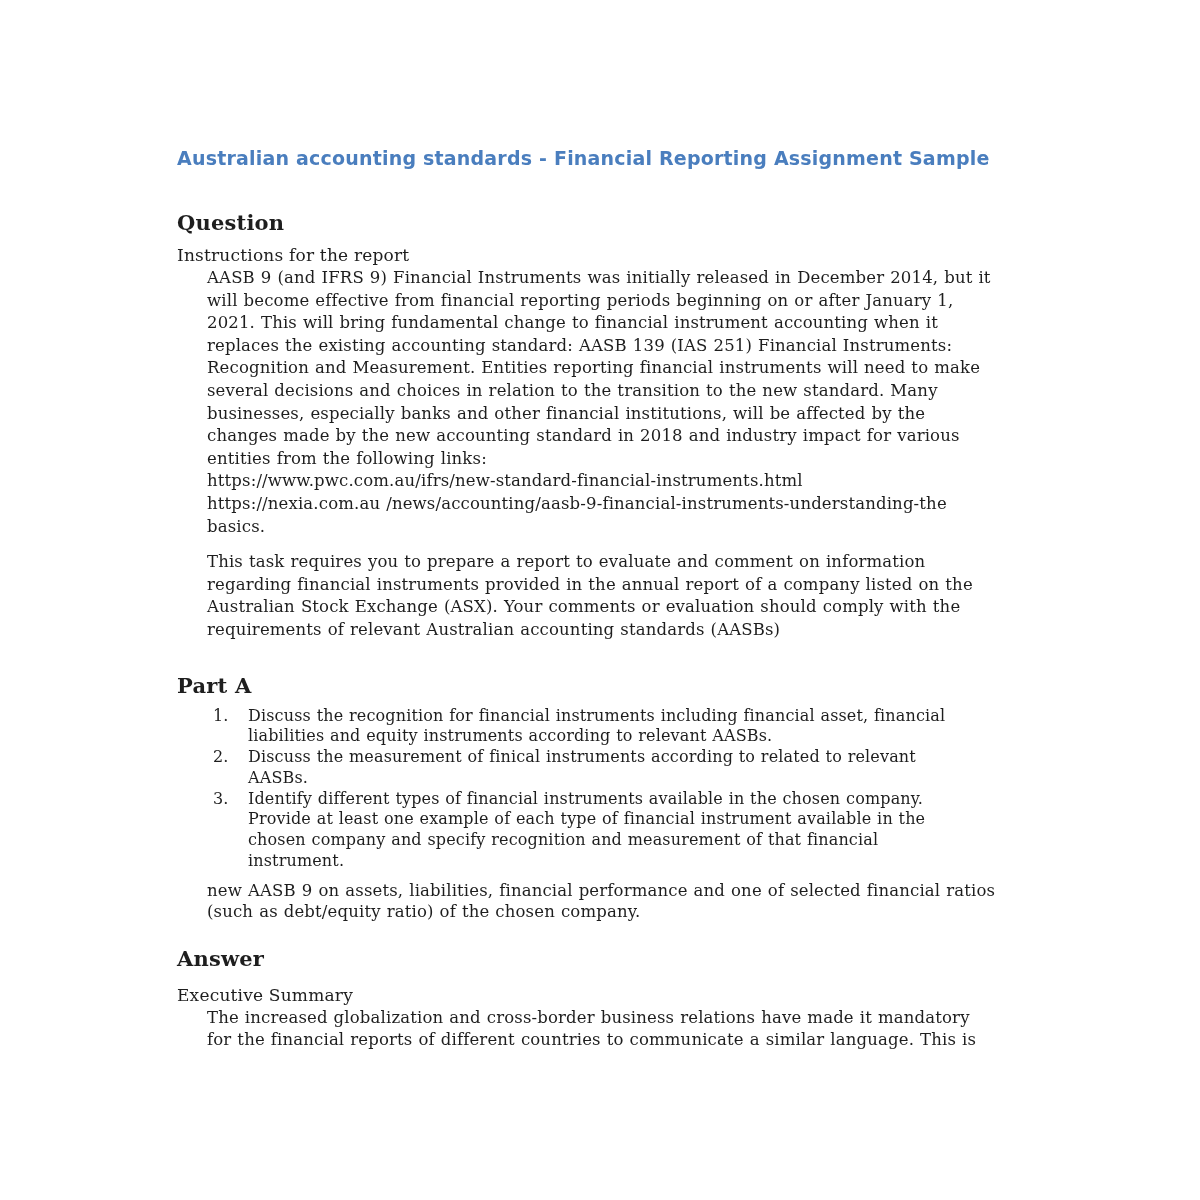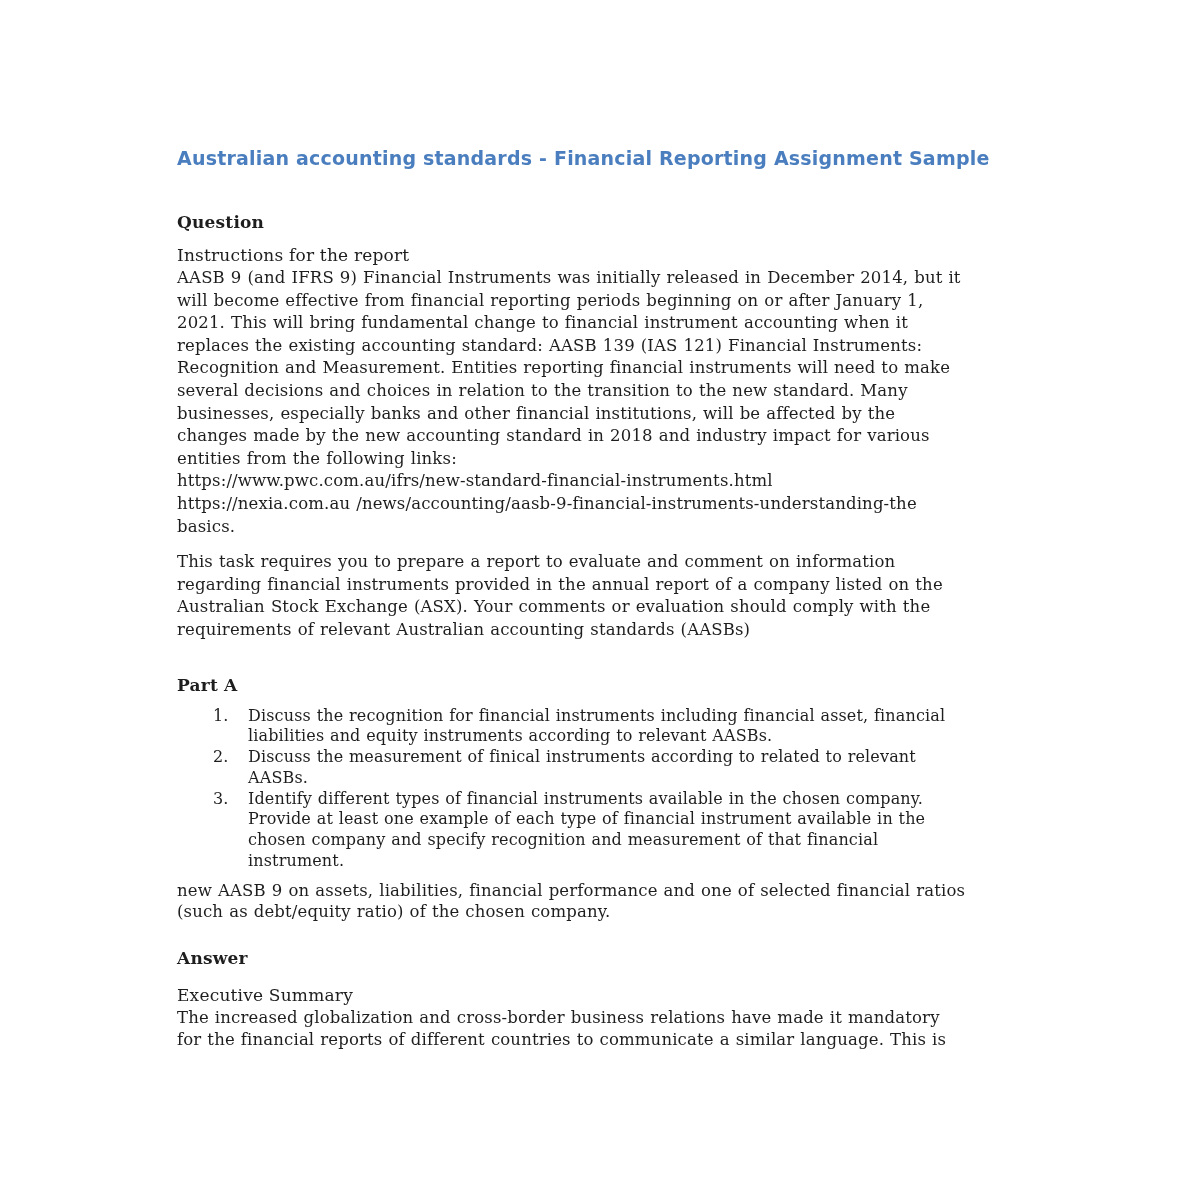--- a/index.html
+++ b/index.html
@@ -19,39 +19,40 @@
     font-family: "DejaVu Sans", "Liberation Sans", sans-serif;
     font-weight: 700;
     font-size: 19px;
     line-height: 24px;
     letter-spacing: 0.2px;
     color: #4a7ebe;
     white-space: nowrap;
   }
   .h-major {
     margin: 0;
-    font-size: 17px;
+    font-size: 21px;
     font-weight: 700;
     line-height: 23px;
     letter-spacing: 0.2px;
   }
   .h-question { margin-top: 41px; }
   .h-sub {
     margin: 0;
     font-size: 17px;
     font-weight: 400;
     line-height: 23px;
     letter-spacing: 0.2px;
   }
   .h-instructions { margin-top: 10px; }
   .para {
     font-size: 16.5px;
     line-height: 22.6px;
     letter-spacing: 0.15px;
     word-spacing: 0.6px;
+    margin-left: 30px;
   }
   .para > div, .lines > div { white-space: nowrap; }
   .para-task { margin-top: 13px; }
   .h-part-a { margin-top: 32px; }
   .numbered-list {
     margin: 9px 0 0 0;
     padding: 0;
     list-style: none;
     font-size: 16px;
     line-height: 20.8px;
@@ -74,21 +75,21 @@
   <h1 class="doc-title">Australian accounting standards - Financial Reporting Assignment Sample</h1>
 
   <h2 class="h-major h-question">Question</h2>
 
   <h3 class="h-sub h-instructions">Instructions for the report</h3>
 
   <div class="para">
       <div>AASB 9 (and IFRS 9) Financial Instruments was initially released in December 2014, but it</div>
       <div>will become effective from financial reporting periods beginning on or after January 1,</div>
       <div>2021. This will bring fundamental change to financial instrument accounting when it</div>
-      <div>replaces the existing accounting standard: AASB 139 (IAS 121) Financial Instruments:</div>
+      <div>replaces the existing accounting standard: AASB 139 (IAS 251) Financial Instruments:</div>
       <div>Recognition and Measurement. Entities reporting financial instruments will need to make</div>
       <div>several decisions and choices in relation to the transition to the new standard. Many</div>
       <div>businesses, especially banks and other financial institutions, will be affected by the</div>
       <div>changes made by the new accounting standard in 2018 and industry impact for various</div>
       <div>entities from the following links:</div>
       <div>https://www.pwc.com.au/ifrs/new-standard-financial-instruments.html</div>
       <div>https://nexia.com.au /news/accounting/aasb-9-financial-instruments-understanding-the</div>
       <div>basics.</div>
     </div>
 

